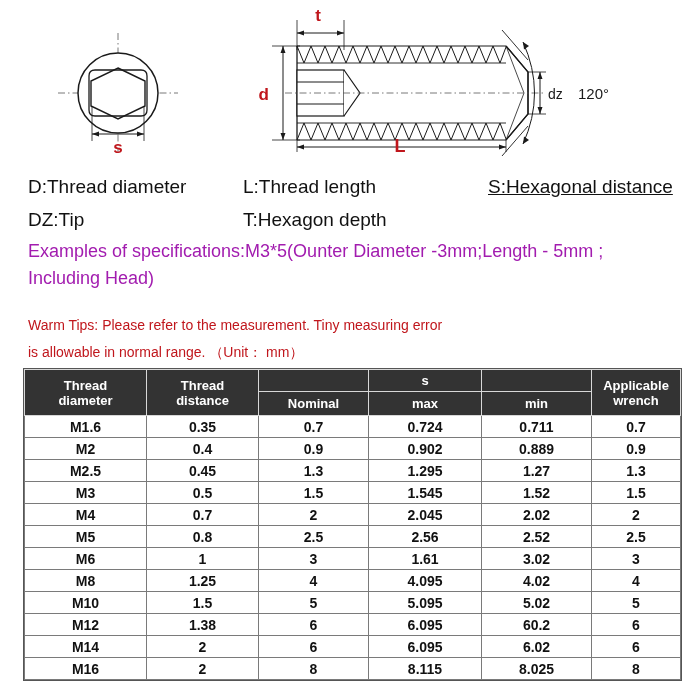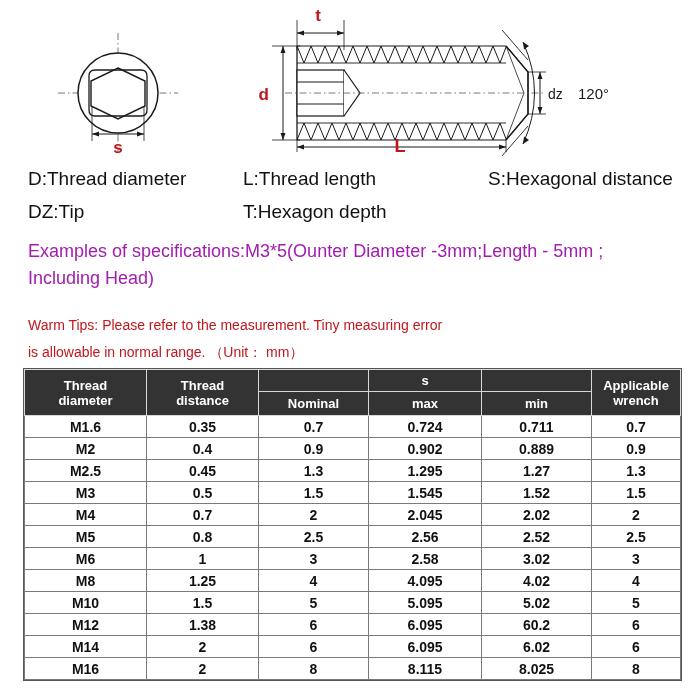--- a/index.html
+++ b/index.html
@@ -37,22 +37,22 @@
     display: flex;
     align-items: baseline;
     height: 33px;
   }
   .legend-cell {
     font-size: 19px;
     color: #111111;
     white-space: nowrap;
   }
   .legend-c1 { width: 215px; }
-  .legend-c2 { width: 245px; }
-  .legend-c3 { width: 190px; }
+  .legend-c2 { width: 245px; margin-top: 8px; }
+  .legend-c3 { width: 190px; text-decoration: underline; }
 
   
   #spec-block {
     position: absolute;
     left: 28px; top: 238px;
     width: 650px;
   }
   .spec-line {
     font-size: 18px;
     line-height: 27px;
@@ -334,21 +334,21 @@
           <td>0.8</td>
           <td>2.5</td>
           <td>2.56</td>
           <td>2.52</td>
           <td>2.5</td>
         </tr>
         <tr>
           <td>M6</td>
           <td>1</td>
           <td>3</td>
-          <td>2.58</td>
+          <td>1.61</td>
           <td>3.02</td>
           <td>3</td>
         </tr>
         <tr>
           <td>M8</td>
           <td>1.25</td>
           <td>4</td>
           <td>4.095</td>
           <td>4.02</td>
           <td>4</td>

